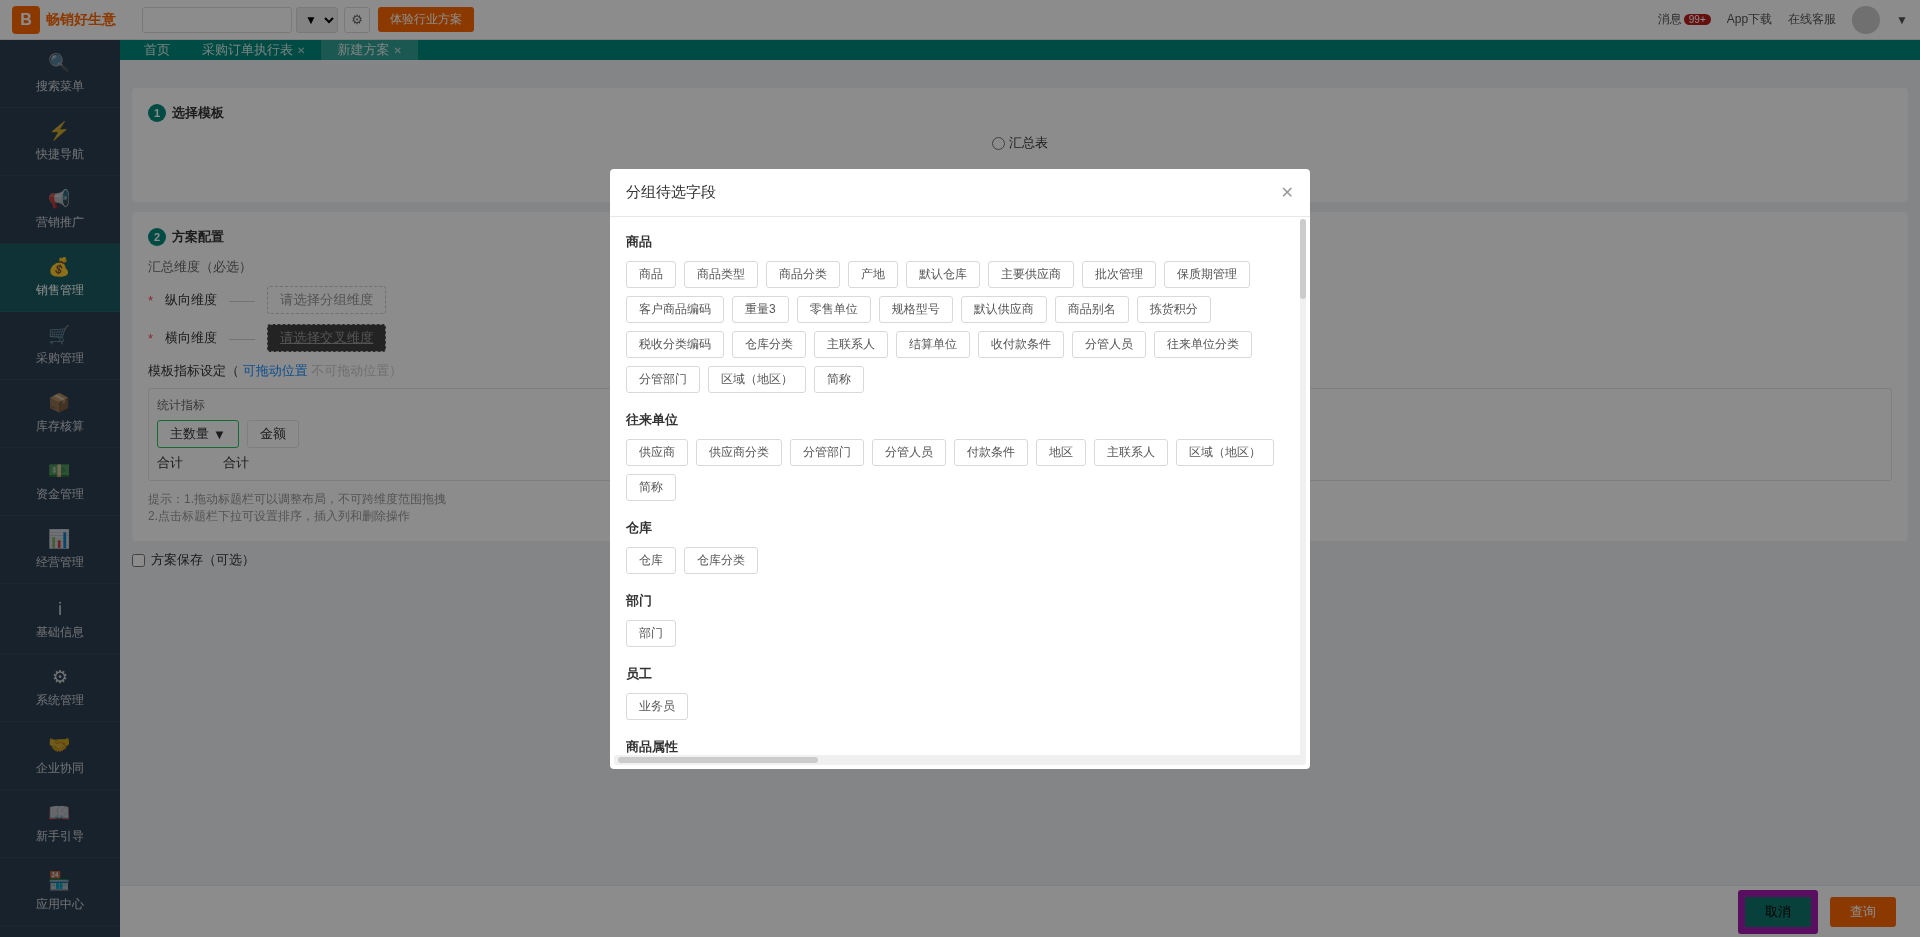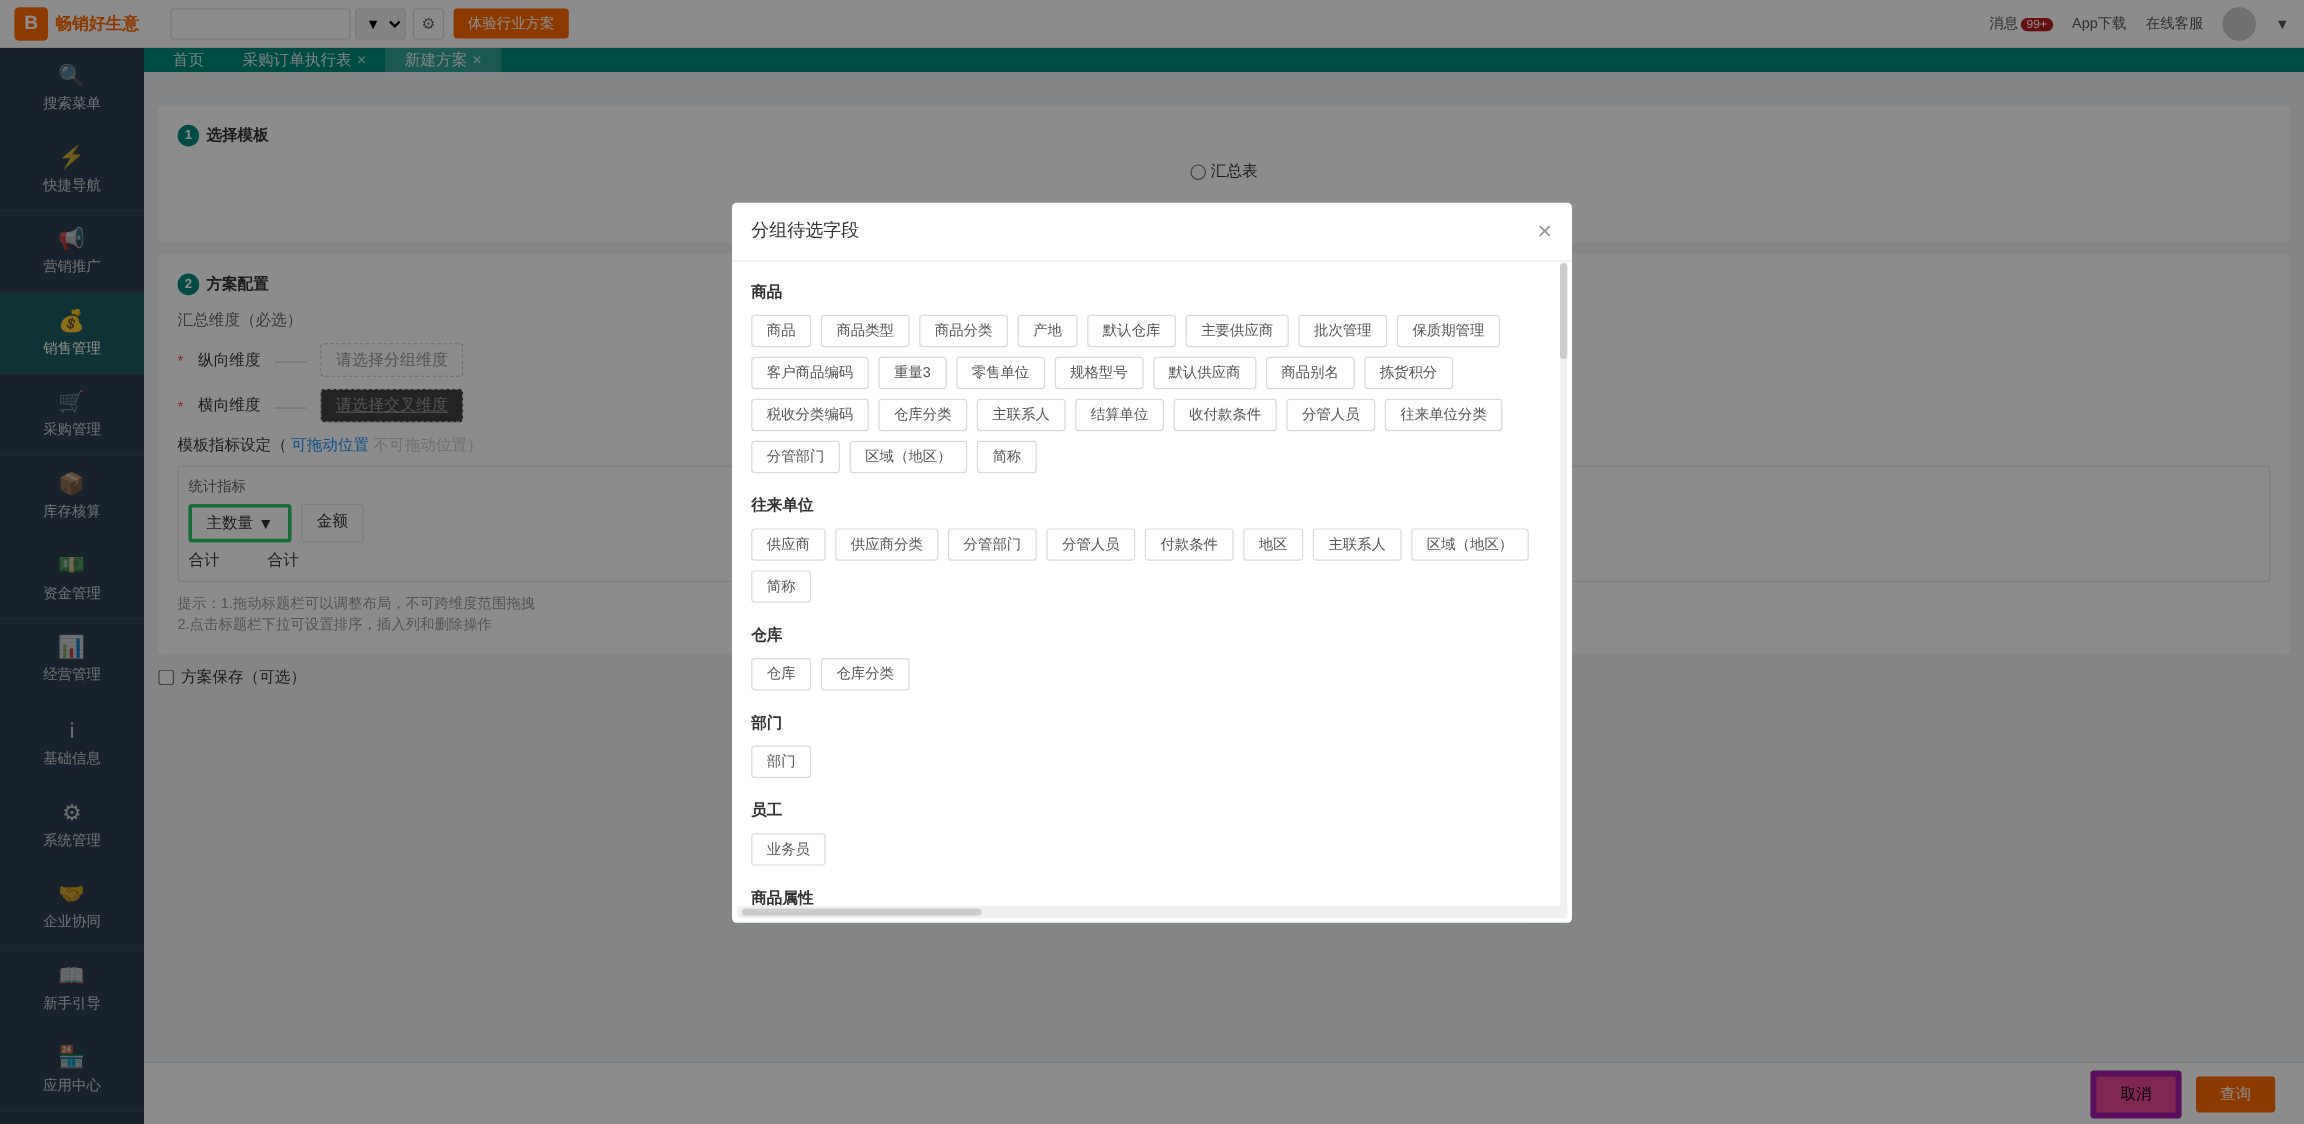--- a/index.html
+++ b/index.html
@@ -208,23 +208,23 @@
       border-top: 1px solid #e8e8e8;
       display: flex;
       align-items: center;
       justify-content: flex-end;
       padding: 0 24px;
       gap: 12px;
       z-index: 90;
     }
     .btn-cancel {
       padding: 6px 20px;
-      border: 5px solid #a21caf;
-      border-radius: 3px;
-      background: #ec4899;
+      border: 7px solid #a21caf;
+      border-radius: 3px;
+      background: #0f766e;
       cursor: pointer;
       font-size: 13px;
     }
     .btn-confirm {
       padding: 6px 20px;
       border: none;
       border-radius: 3px;
       background: #ff6900;
       color: white;
       cursor: pointer;
@@ -435,21 +435,21 @@
     </div>
     <div style="margin-bottom:8px;">
       <span>模板指标设定（</span>
       <span style="color:#1890ff;">可拖动位置</span>
       <span> </span>
       <span style="color:#ccc;">不可拖动位置）</span>
     </div>
     <div style="border:1px solid #e8e8e8;border-radius:3px;padding:8px;">
       <div style="font-size:12px;color:#666;margin-bottom:6px;">统计指标</div>
       <div style="display:flex;gap:8px;margin-bottom:6px;">
-        <div style="border:3px solid #22c55e;padding:4px 12px;border-radius:3px;display:flex;align-items:center;gap:4px;">
+        <div style="border:1px solid #22c55e;padding:4px 12px;border-radius:3px;display:flex;align-items:center;gap:4px;">
           <span>主数量</span>
           <span style="cursor:pointer;">▼</span>
         </div>
         <div style="border:1px solid #e8e8e8;padding:4px 12px;border-radius:3px;">
           <span>金额</span>
         </div>
       </div>
       <div style="display:flex;gap:40px;">
         <span>合计</span>
         <span>合计</span>

